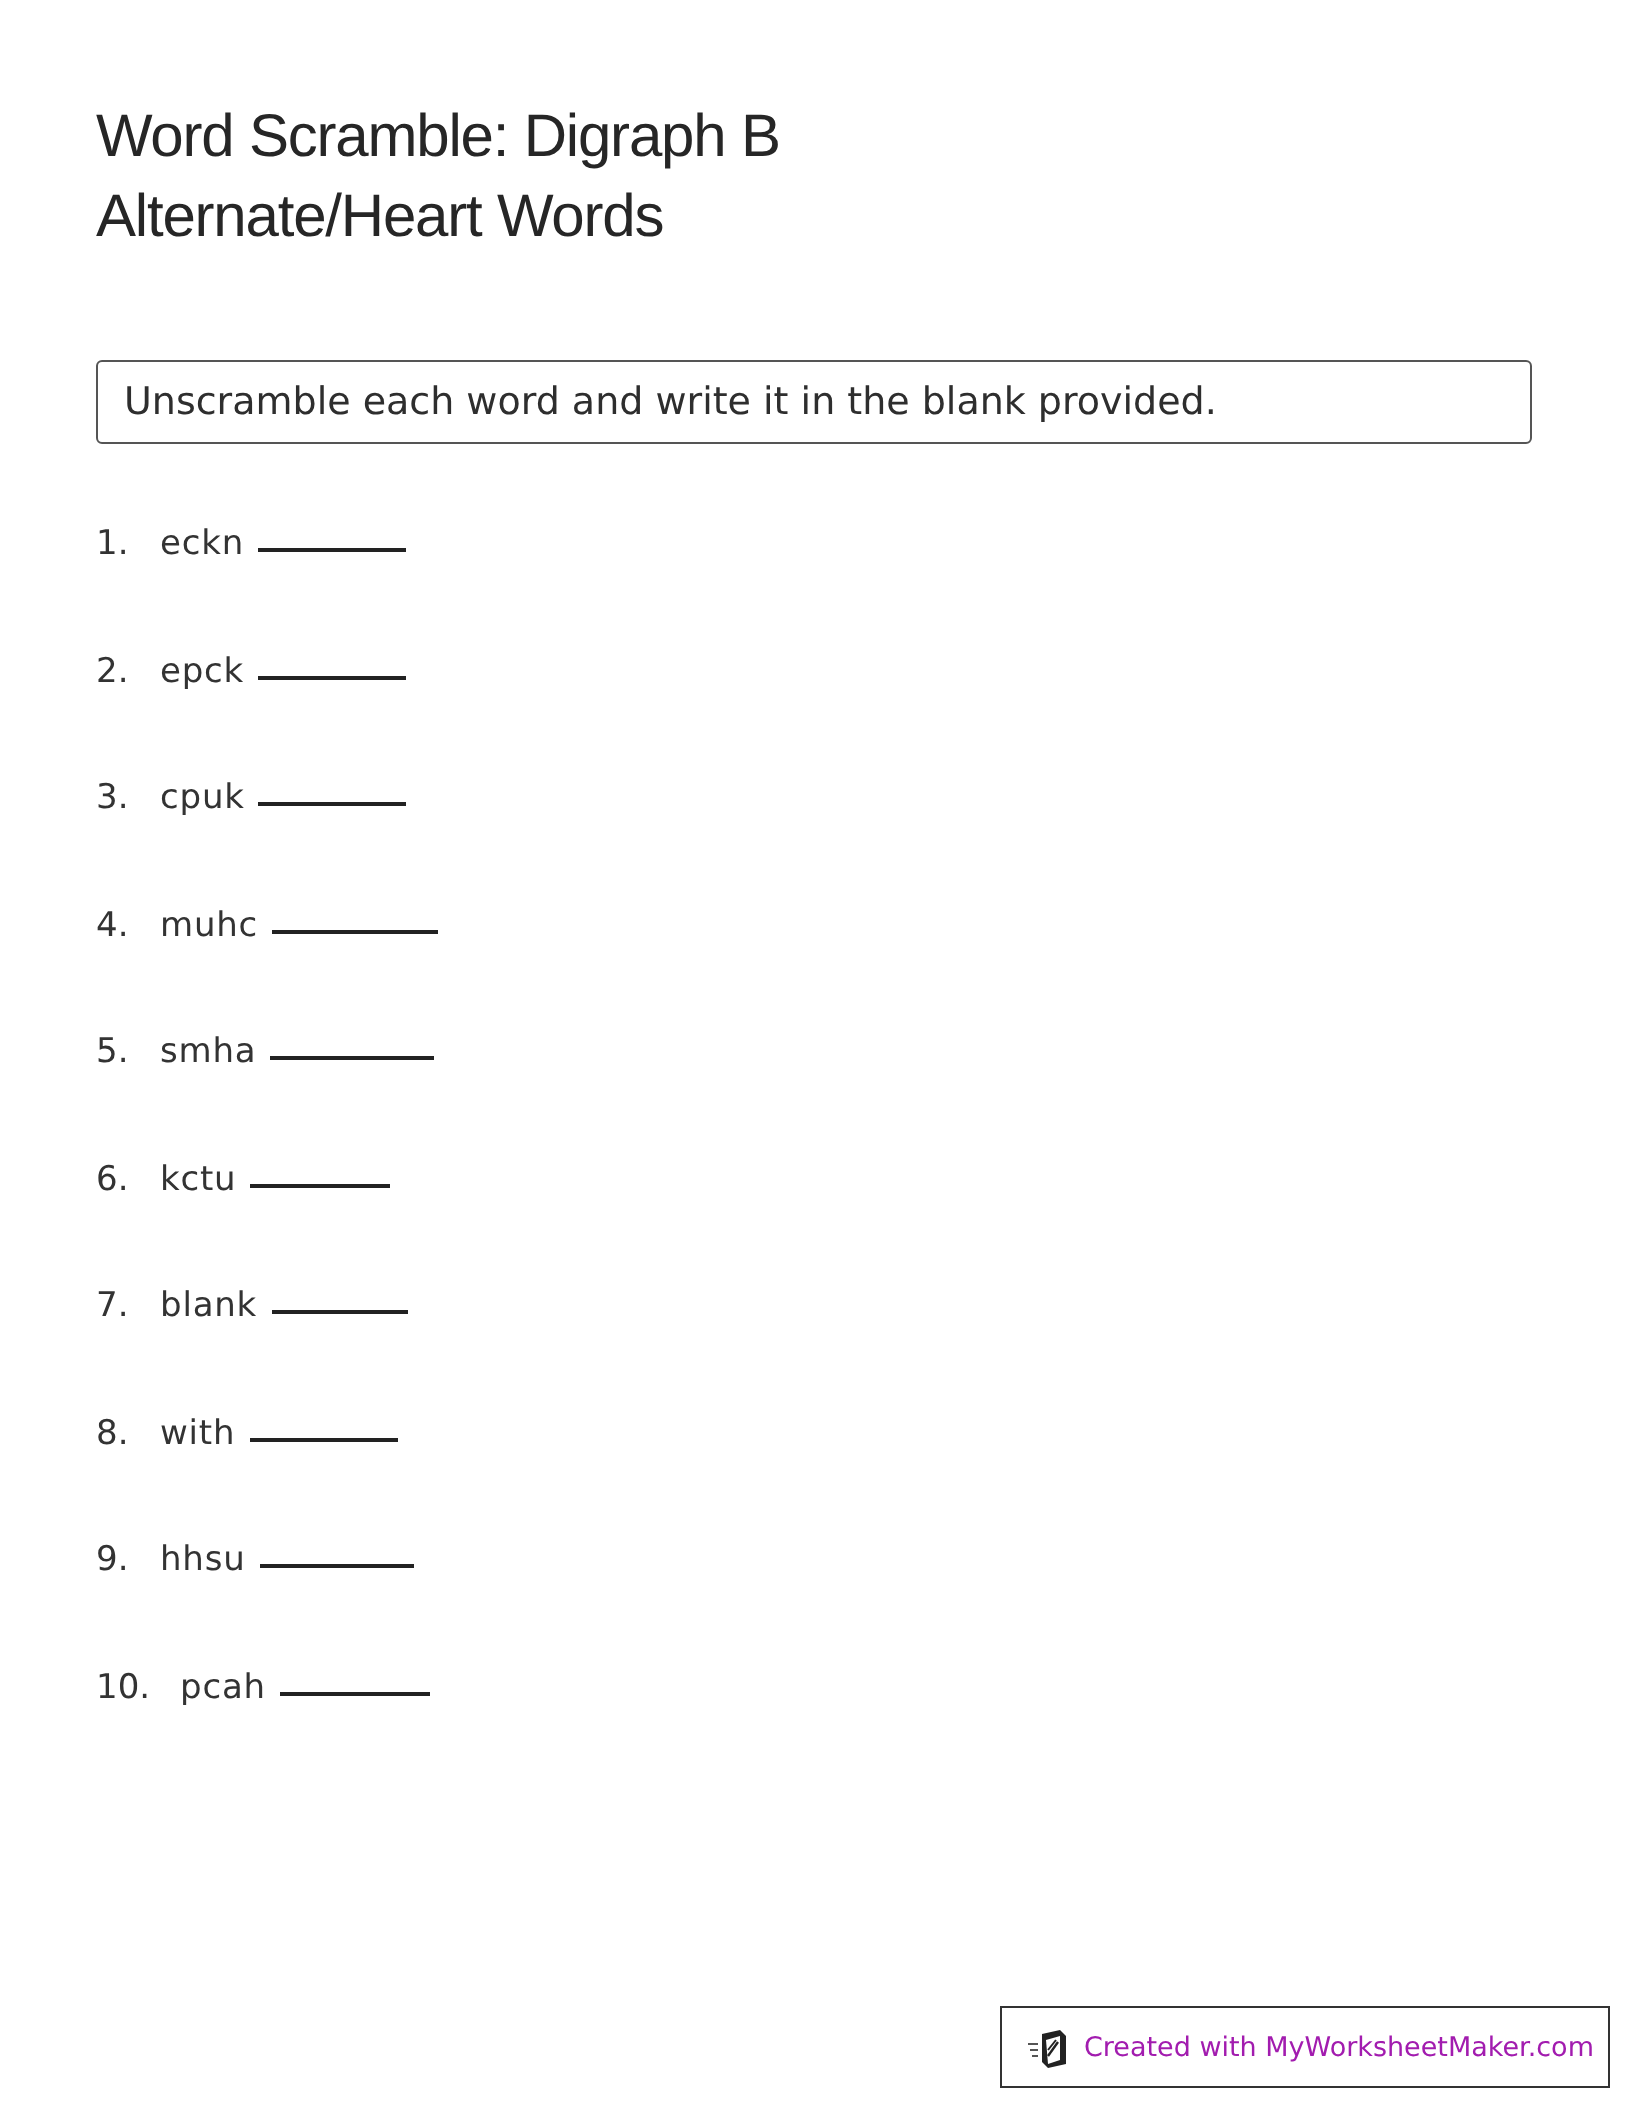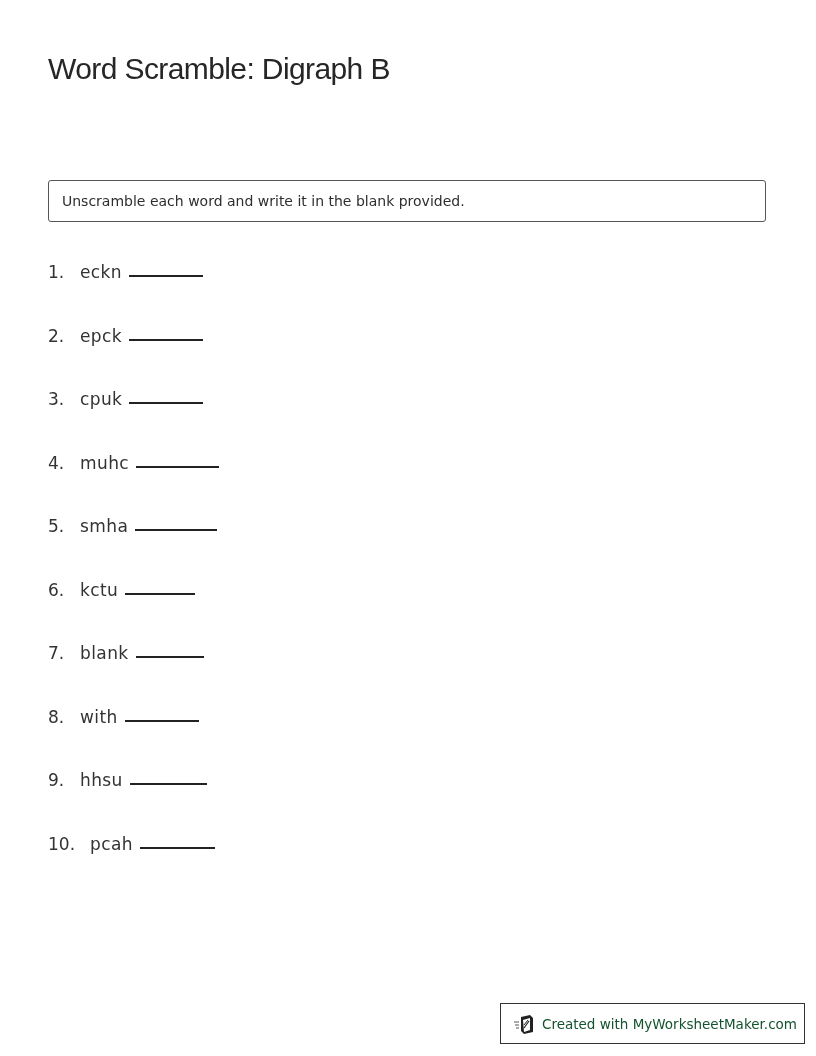--- a/index.html
+++ b/index.html
@@ -16,44 +16,45 @@
       width: 480px;
     }
     .meta { position: absolute; right: 48px; top: 52px; font-family: "Liberation Serif", "DejaVu Serif", serif; font-size: 17px; color: #333; }
     .meta-row { display: flex; align-items: flex-end; justify-content: flex-end; height: 26px; margin-bottom: 12px; }
     .meta-label { margin-right: 6px; }
     .meta-line { width: 118px; border-bottom: 1.3px solid #333; height: 22px; }
     .instructions {
       position: absolute; left: 48px; top: 180px; width: 718px; height: 42px;
       box-sizing: border-box; border: 1.3px solid #555; border-radius: 3px;
       padding: 0 13px; display: flex; align-items: center;
-      font-size: 14px; color: #2e2e2e;
+      font-size: 19px; color: #2e2e2e;
     }
     .items { position: absolute; left: 48px; top: 262px; }
     .item {
       display: flex; align-items: baseline; height: 63.5px;
       font-size: 17px; color: #333;
     }
     .num { display: inline-block; width: 32px; }
     .num.wide { width: 42px; }
     .word { margin-right: 7px; letter-spacing: 0.4px; }
     .blank { display: inline-block; border-bottom: 2px solid #222; height: 1px; transform: translateY(-1px); }
     .footer {
       position: absolute; left: 500px; top: 1003px; width: 305px; height: 41px;
       box-sizing: border-box; border: 1.3px solid #333;
       display: flex; align-items: center; padding-left: 12px;
-      font-size: 13.5px; color: #14532d;
+      font-size: 13.5px; color: #a21caf;
     }
     .footer-icon { width: 22px; height: 22px; margin-right: 7px; }
   </style>
 </head>
 <body>
 
 <h1 class="title">
   <span>Word Scramble: Digraph B</span><br>
+  <span>Alternate/Heart Words</span>
 </h1>
 
 <div class="meta">
 </div>
 
 <div class="instructions">
   <span>Unscramble each word and write it in the blank provided.</span>
 </div>
 
 <div class="items">

